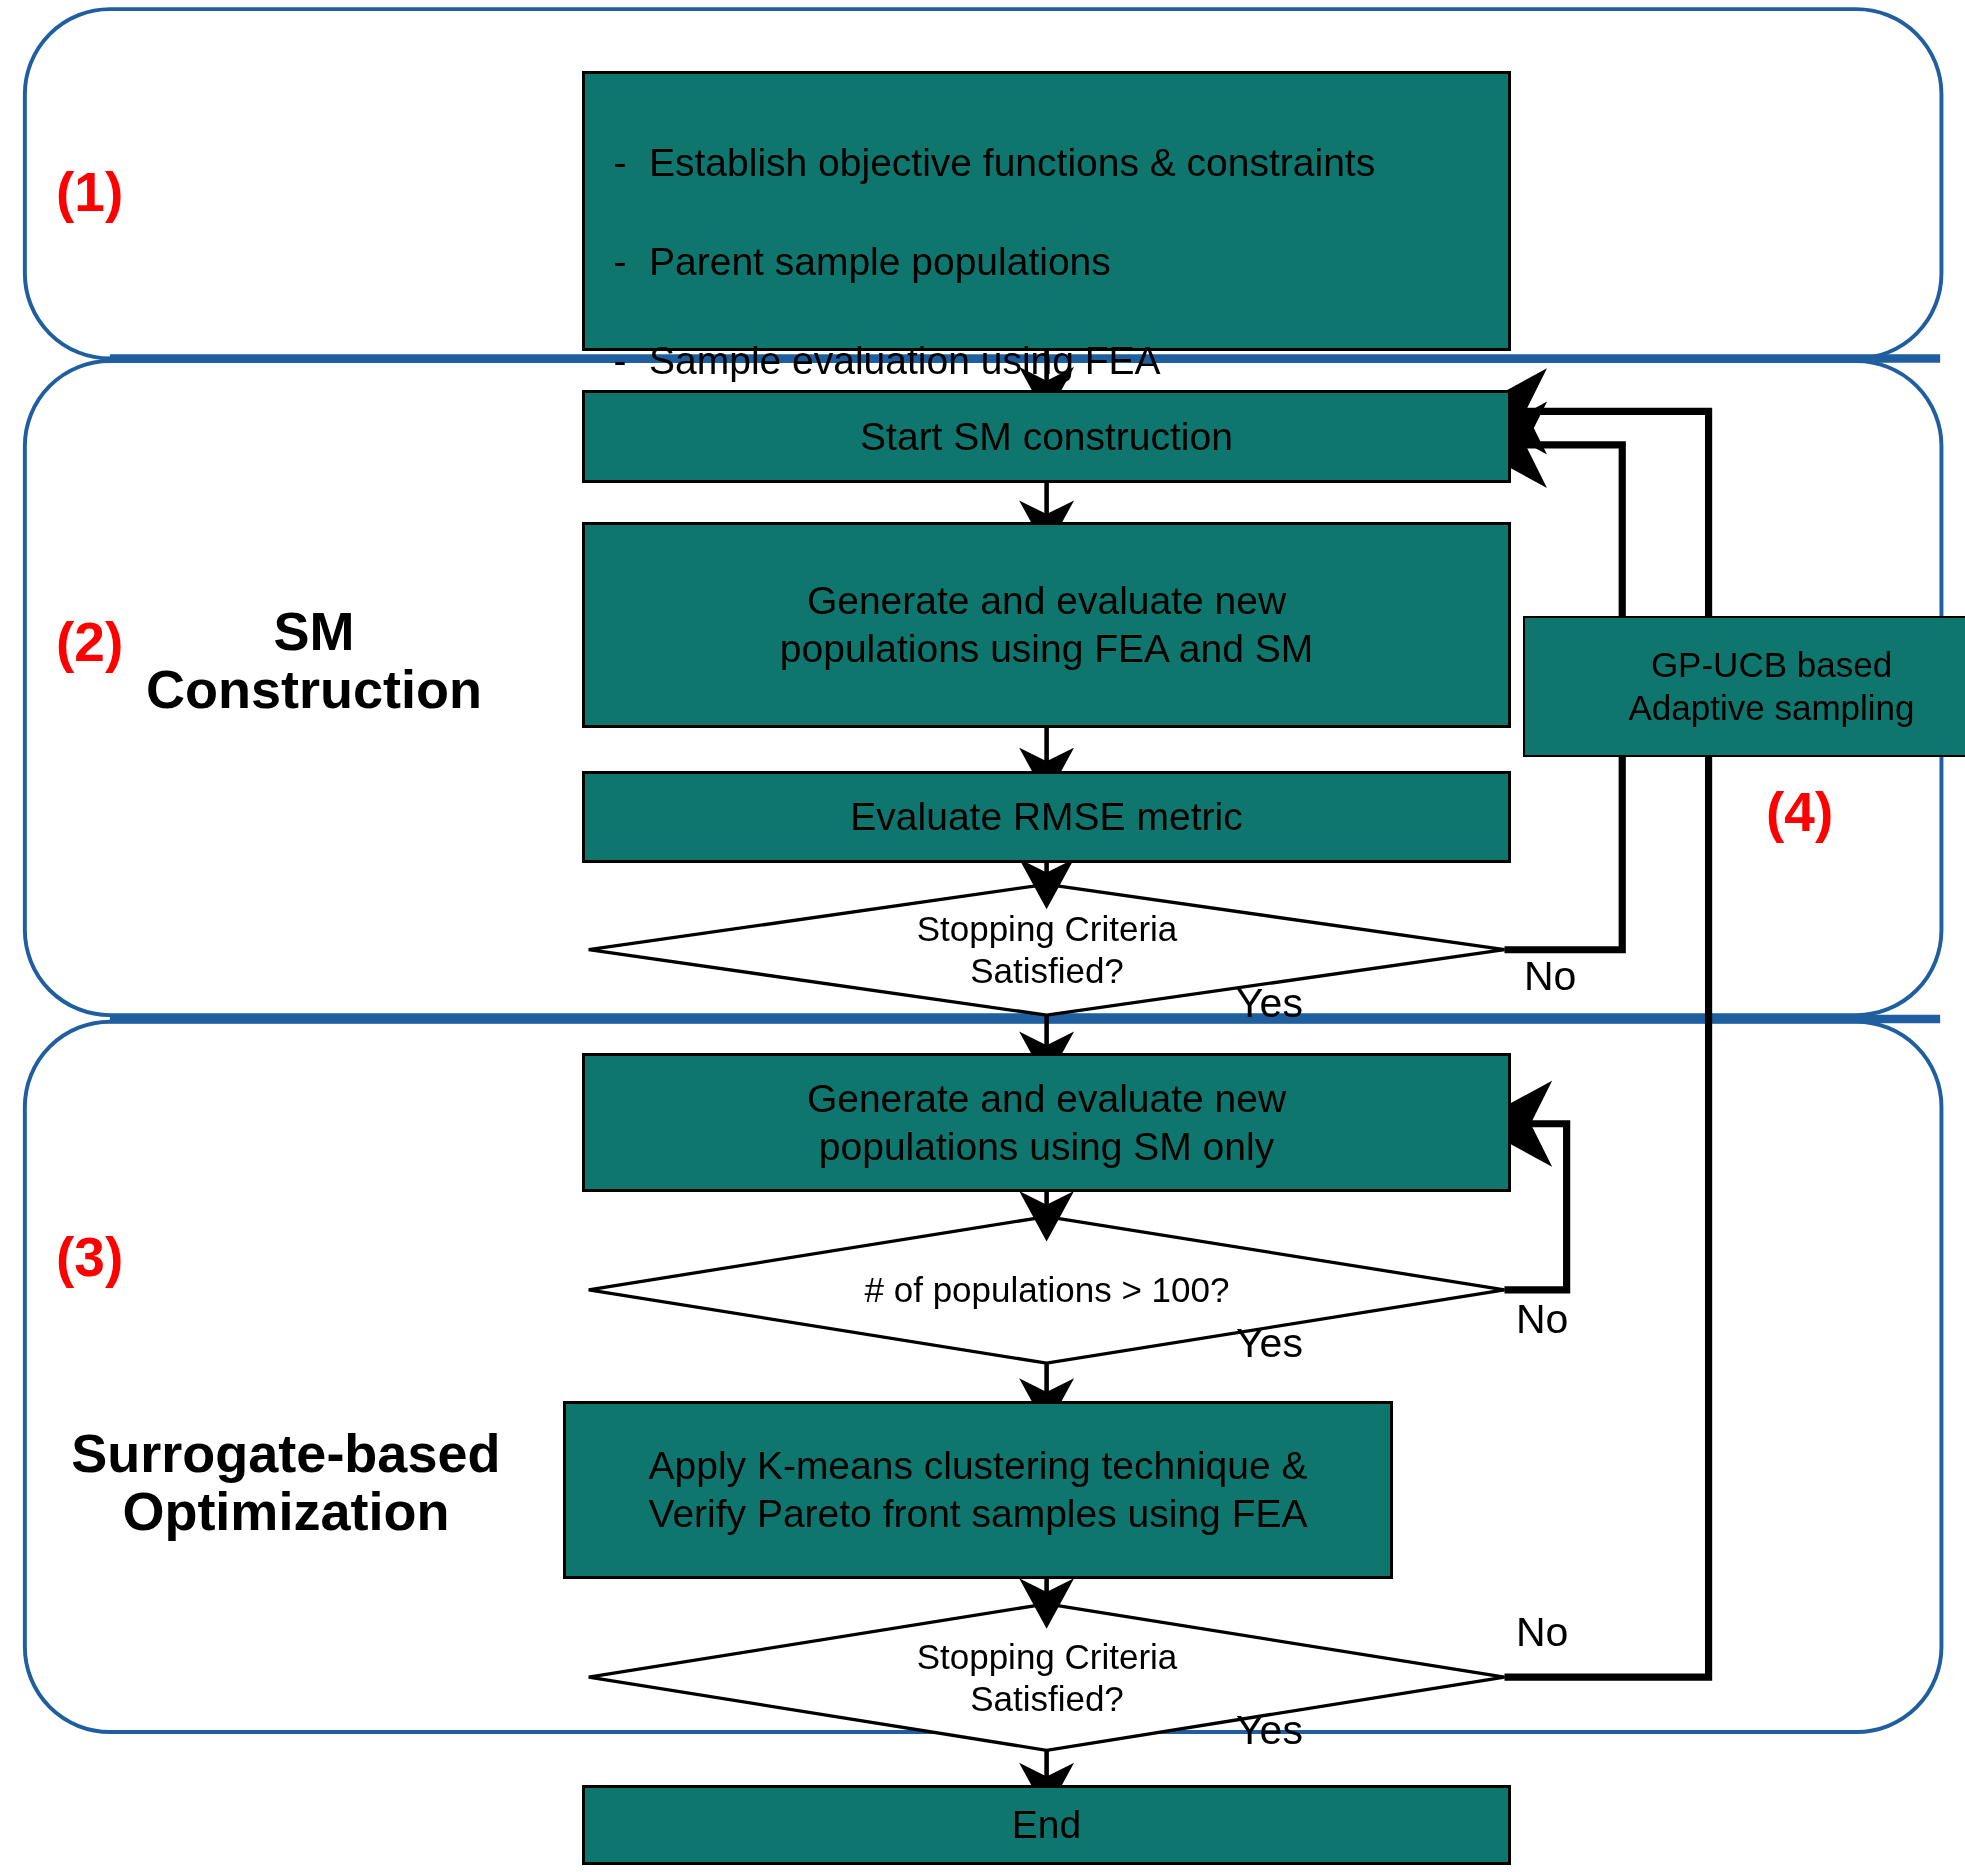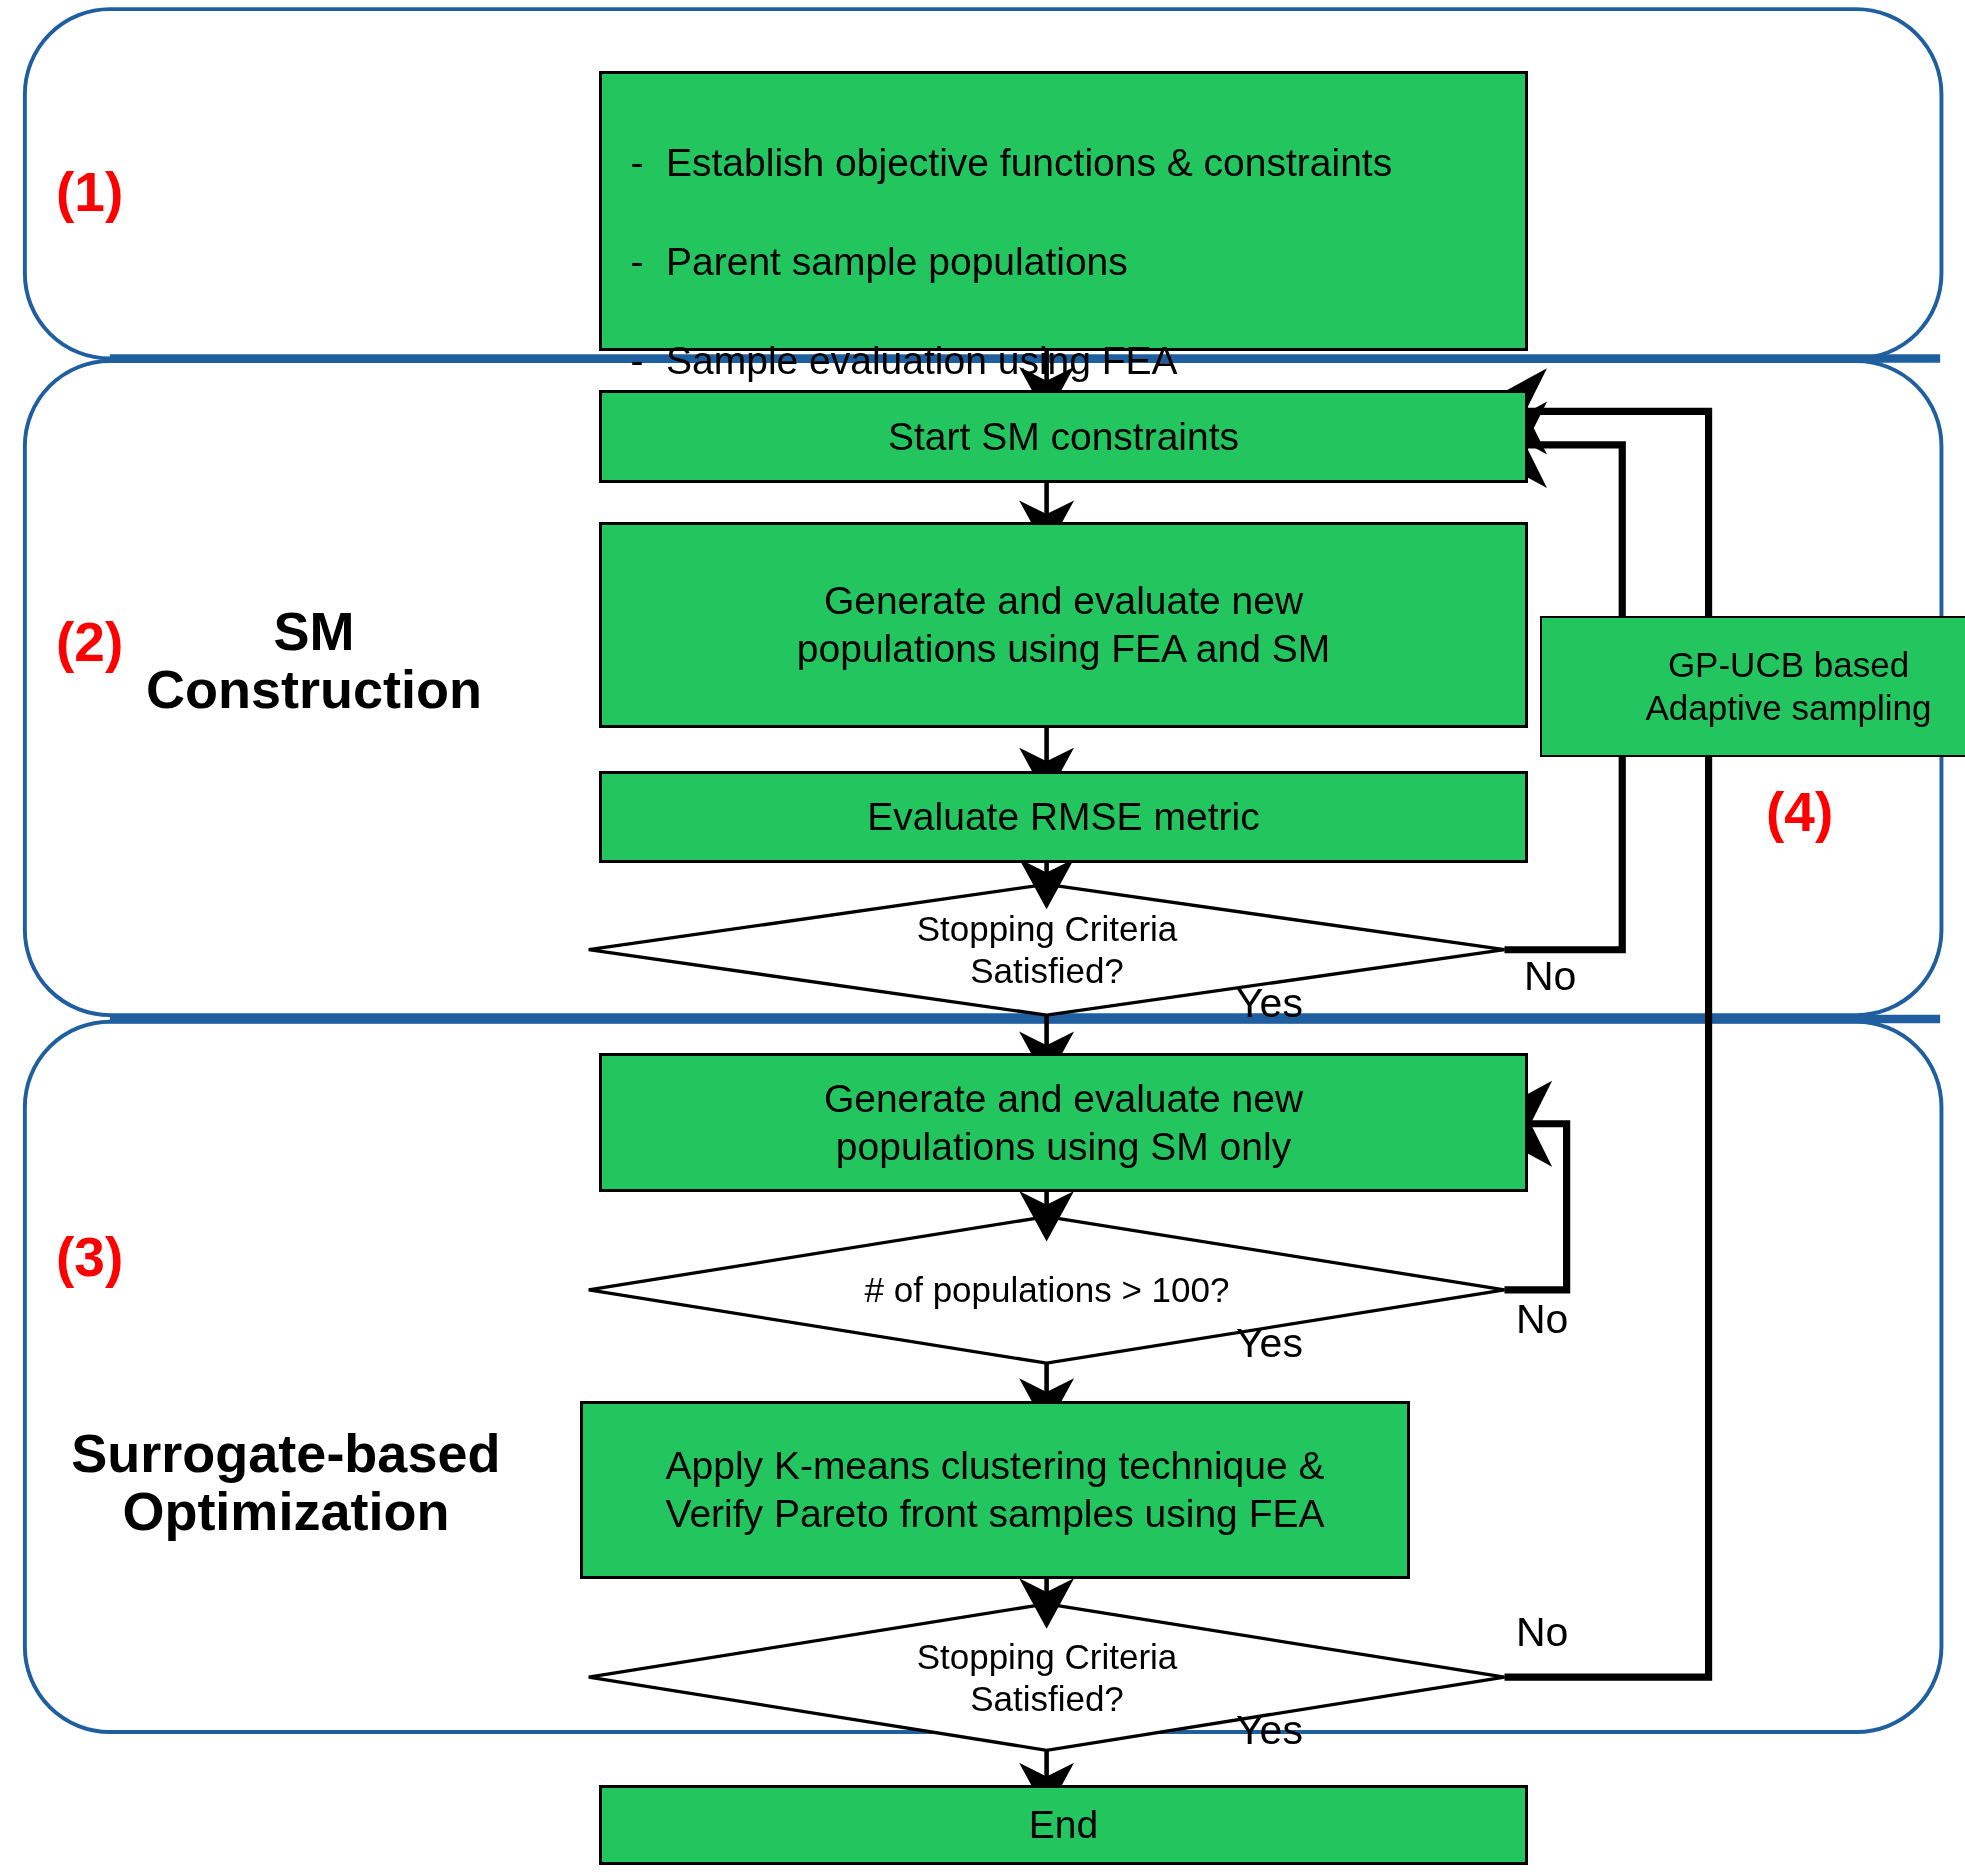--- a/index.html
+++ b/index.html
@@ -18,23 +18,23 @@
     font-size:54px;line-height:1.08;text-align:center;white-space:pre-line;
   }
   .step-badge{
     position:absolute;color:#FF0000;font-weight:bold;
     font-family:"Liberation Sans",sans-serif;
     font-size:55px;line-height:1;white-space:nowrap;
   }
 
   .node{
     position:absolute;display:flex;align-items:center;justify-content:center;
-    box-sizing:border-box;background:#22c55e;border:3.3px solid #000000;
+    box-sizing:border-box;background:#0f766e;border:3.3px solid #000000;
     text-align:center;color:#000;font-family:"Liberation Sans",sans-serif;
-    font-size:39px;line-height:1.22;white-space:pre-line;padding:0 11.8px;margin-left:17px;
+    font-size:39px;line-height:1.22;white-space:pre-line;padding:0 11.8px;
   }
   .node.list{
     justify-content:flex-start;text-align:left;padding:17px 22px;
     align-items:flex-start;
   }
   .node.list ul{margin:0;padding:0;list-style:none;}
   .node.list li{
     position:relative;padding-left:42px;margin:0 0 3.9px 0;
     font-size:39px;line-height:1.22;
   }
@@ -134,21 +134,21 @@
   <div class="step-badge" style="left:1766px; top:785px;">(4)</div>
 
   <div class="node list" style="left:582px; top:71px; width:929px; height:280px;">
     <ul>
       <li>Establish objective functions &amp; constraints</li>
       <li>Parent sample populations</li>
       <li>Sample evaluation using FEA</li>
     </ul>
   </div>
 
-  <div class="node" style="left:582px; top:390px; width:929px; height:93px;">Start SM constraints</div>
+  <div class="node" style="left:582px; top:390px; width:929px; height:93px;">Start SM construction</div>
 
   <div class="node" style="left:582px; top:522px; width:929px; height:206px;">Generate and evaluate new
 populations using FEA and SM</div>
 
   <div class="node" style="left:582px; top:771px; width:929px; height:92px;">Evaluate RMSE metric</div>
 
   <div class="node light" style="left:1523px; top:616px; width:497px; height:141px;">GP-UCB based
 Adaptive sampling</div>
 
   <div class="node" style="left:582px; top:1053px; width:929px; height:139px;">Generate and evaluate new

